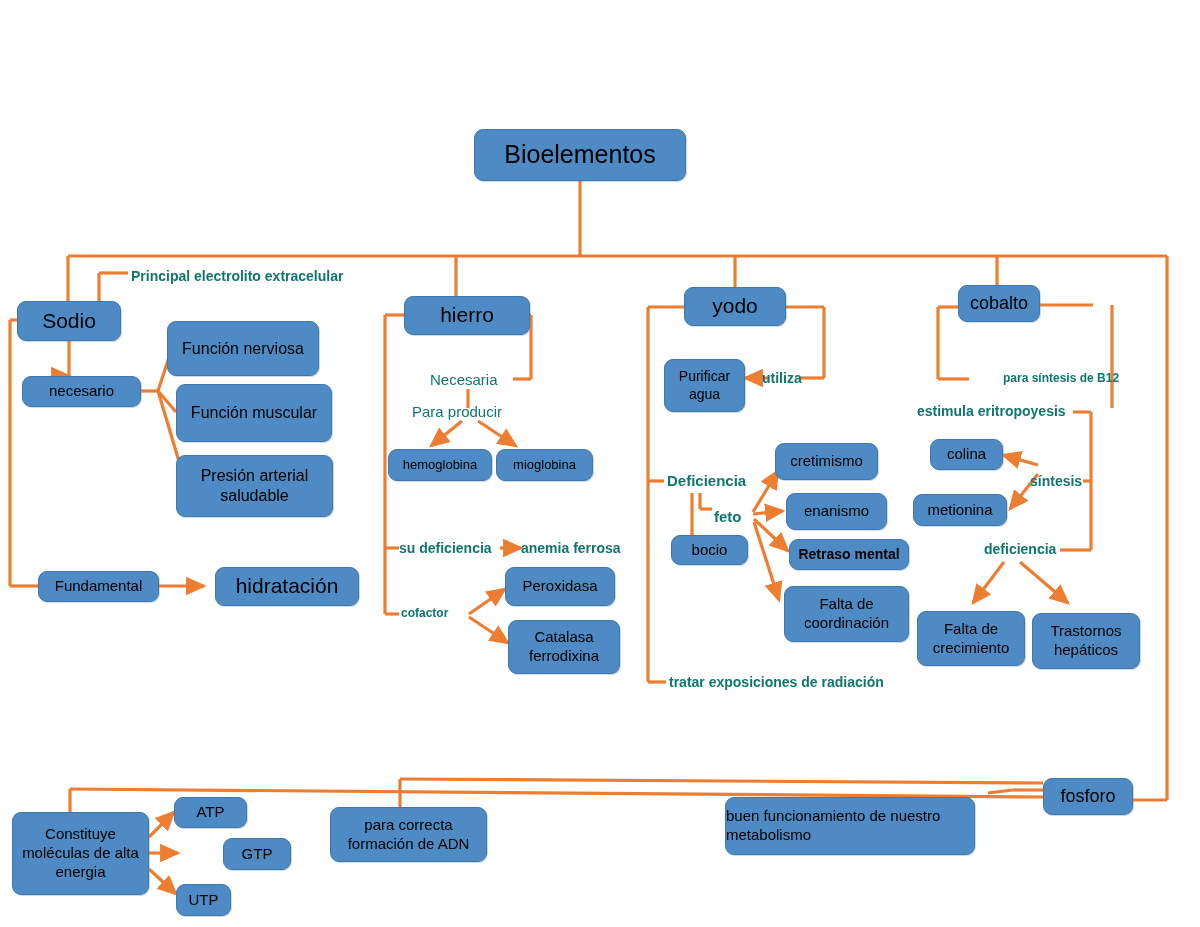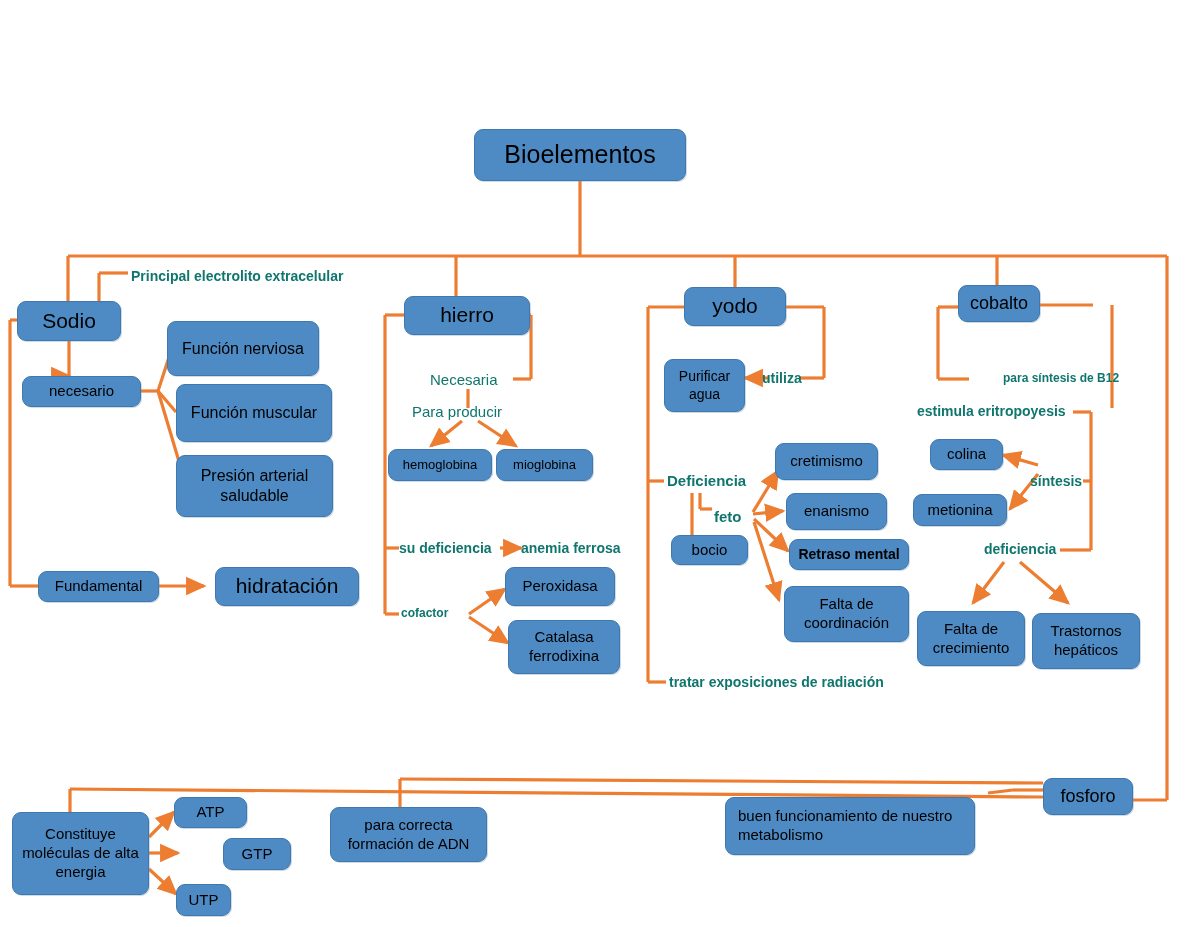--- a/index.html
+++ b/index.html
@@ -156,21 +156,21 @@
   <div class="node" style="left:913px;top:494px;width:94px;height:32px;font-size:15px;">metionina</div>
   <div class="node" style="left:917px;top:611px;width:108px;height:55px;font-size:15px;">Falta de crecimiento</div>
   <div class="node" style="left:1032px;top:613px;width:108px;height:56px;font-size:15px;">Trastornos hepáticos</div>
 
   <div class="node" style="left:1043px;top:778px;width:90px;height:37px;font-size:18px;">fosforo</div>
   <div class="node" style="left:12px;top:812px;width:137px;height:83px;font-size:15px;">Constituye moléculas de alta energia</div>
   <div class="node" style="left:174px;top:797px;width:73px;height:31px;font-size:15px;">ATP</div>
   <div class="node" style="left:178px;top:838px;width:68px;height:32px;font-size:15px;margin-left:45px;">GTP</div>
   <div class="node" style="left:176px;top:884px;width:55px;height:32px;font-size:15px;">UTP</div>
   <div class="node" style="left:330px;top:807px;width:157px;height:55px;font-size:15px;">para correcta formación de ADN</div>
-  <div class="node" style="left:725px;top:797px;width:250px;height:58px;font-size:15px;justify-content:flex-start;text-align:left;padding-left:12px;">buen funcionamiento de nuestro metabolismo</div>
+  <div class="node" style="left:725px;top:797px;width:250px;height:58px;font-size:15px;justify-content:flex-start;text-align:left;padding-left:0;">buen funcionamiento de nuestro metabolismo</div>
 
   <div class="lbl" style="left:131px;top:269px;font-size:14px;">Principal electrolito extracelular</div>
 
   <div class="lbl" style="left:430px;top:372px;font-size:15px;font-weight:normal;">Necesaria</div>
   <div class="lbl" style="left:412px;top:404px;font-size:15px;font-weight:normal;">Para producir</div>
   <div class="lbl" style="left:399px;top:541px;font-size:14px;">su deficiencia</div>
   <div class="lbl" style="left:521px;top:541px;font-size:14px;">anemia ferrosa</div>
   <div class="lbl" style="left:401px;top:607px;font-size:12px;">cofactor</div>
 
   <div class="lbl" style="left:762px;top:371px;font-size:14px;">utiliza</div>

